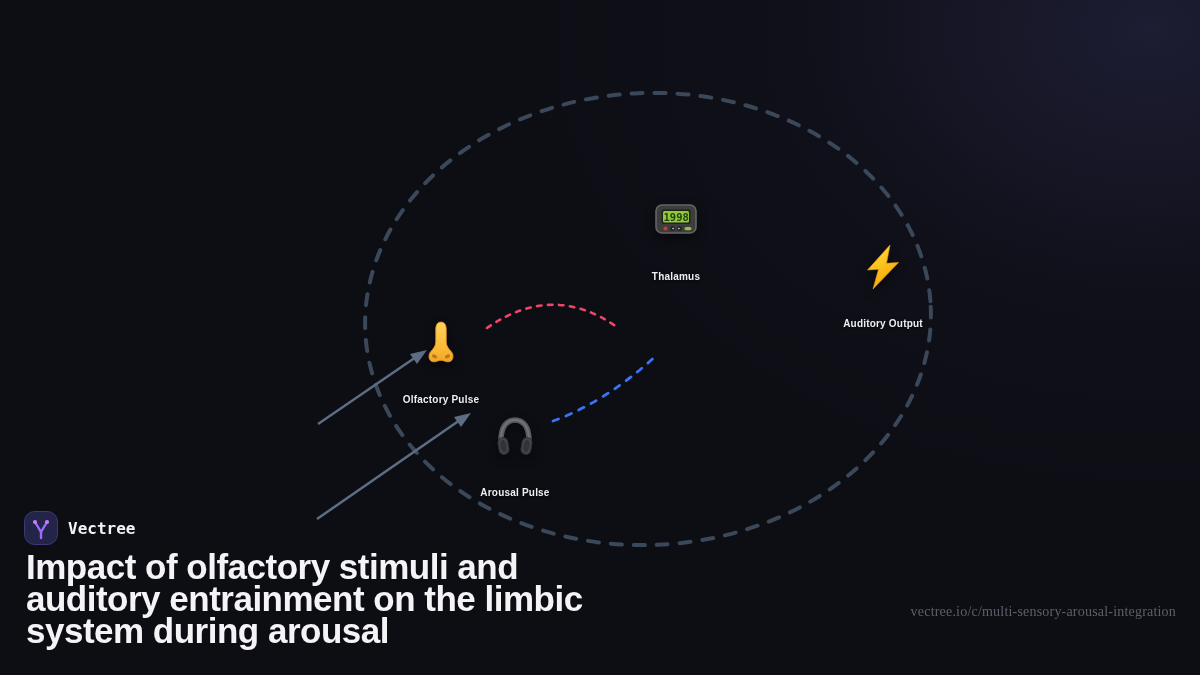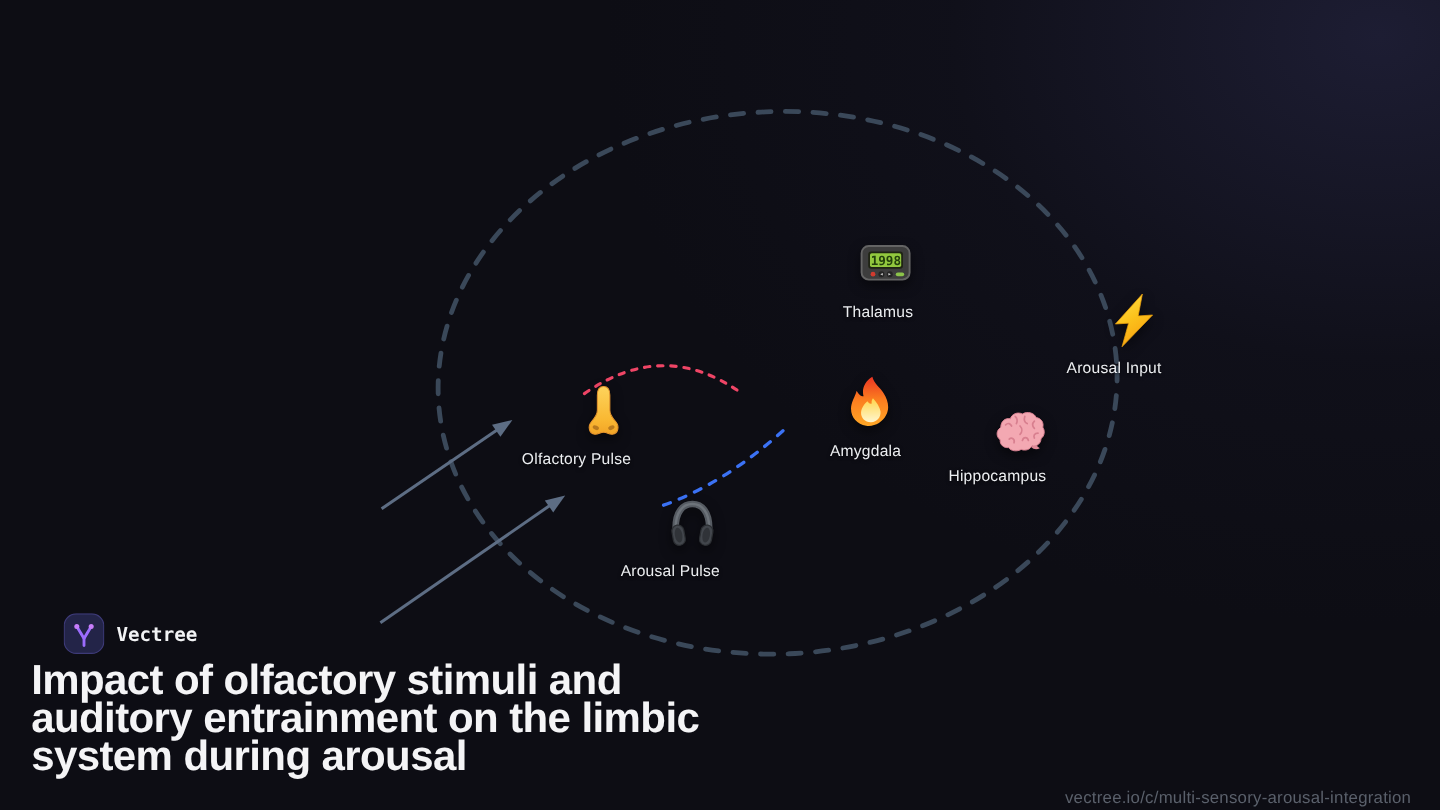--- a/index.html
+++ b/index.html
@@ -4,38 +4,38 @@
 <style>
   html,body{margin:0;padding:0;background:#000;}
   .canvas{
     position:relative;width:1200px;height:675px;overflow:hidden;
     background:
       radial-gradient(950px 720px at 1150px 30px, #1d1d33 0%, rgba(18,18,30,0.55) 38%, rgba(13,13,19,0) 68%),
       #0d0d14;
     font-family:"Liberation Sans", sans-serif;
   }
   .overlay{position:absolute;left:0;top:0;}
-  .node{position:absolute;width:170px;margin-left:-85px;text-align:right;}
+  .node{position:absolute;width:170px;margin-left:-85px;text-align:center;}
   .node .emoji{display:inline-block;filter:drop-shadow(0 4px 5px rgba(0,0,0,0.5));}
   .node .label{
-    margin-top:4px;font-size:13px;font-weight:normal;color:#eceef1;letter-spacing:0.2px;
+    margin-top:24px;font-size:10px;font-weight:bold;color:#eceef1;letter-spacing:0.2px;
     text-shadow:0 1px 3px rgba(0,0,0,0.7);
   }
-  .brand{position:absolute;left:24px;top:511px;display:flex;align-items:center;gap:10px;margin-left:29px;}
+  .brand{position:absolute;left:24px;top:511px;display:flex;align-items:center;gap:10px;}
   .brand-name{
     font-family:"DejaVu Sans Mono", monospace;font-weight:bold;font-size:16px;color:#f2f3f5;
   }
   .title{
     position:absolute;left:26px;top:551px;width:800px;
     font-family:Liberation Sans, sans-serif;font-weight:bold;
     font-size:35px;line-height:32px;color:#f4f4f6;white-space:pre-line;letter-spacing:-0.5px;
   }
   .url{
-    position:absolute;right:24px;top:656px;
-    font-family:Liberation Sans, sans-serif;font-size:14px;color:#5a606b;letter-spacing:0.2px;
+    position:absolute;right:24px;top:604px;
+    font-family:Liberation Serif, serif;font-size:14px;color:#5a606b;letter-spacing:0.2px;
   }
 </style>
 </head>
 <body>
 
 <div class="canvas">
 
   <svg class="overlay" width="1200" height="675" viewBox="0 0 1200 675">
     <ellipse cx="648" cy="319" rx="283" ry="226" transform="rotate(-2.5 648 319)" fill="none" stroke="#3a4859" stroke-width="4" stroke-dasharray="11 12" stroke-linecap="round"></ellipse>
     <path d="M487 328 Q553 282 617 327" fill="none" stroke="#ef4566" stroke-width="2.6" stroke-dasharray="4.5 6.5" stroke-linecap="round"></path>
@@ -74,81 +74,42 @@
         <defs>
           <linearGradient id="boltg" x1="0" y1="0" x2="0.45" y2="1">
             <stop offset="0" stop-color="#ffe14d"></stop>
               <stop offset="0.55" stop-color="#fcc21b"></stop>
               <stop offset="1" stop-color="#f7a312"></stop>
           </linearGradient>
         </defs>
         <polygon points="30,1 7.5,26 18.5,25.3 13,45 38.5,18.5 26.5,19.3" fill="url(#boltg)" stroke="#eda00c" stroke-width="0.6"></polygon>
       </svg>
     </span>
-    <div class="label">Arousal Input</div>
+    <div class="label">Auditory Output</div>
   </div>
 
   <div class="node" style="left:441px;top:320px;">
     <span class="emoji">
       <svg width="46" height="46" viewBox="0 0 40 44">
         <defs>
           <linearGradient id="noseg" x1="0" y1="0" x2="0" y2="1">
             <stop offset="0" stop-color="#fdd35c"></stop>
               <stop offset="0.7" stop-color="#f9b832"></stop>
               <stop offset="1" stop-color="#f2a427"></stop>
           </linearGradient>
         </defs>
         <path d="M20 2 C16.5 2 15 5 15 9 L15 21 C15 25 12.5 27.5 10 30.5 C7.5 33.5 8 39.6 13 40 C16 40.3 17 38.5 20 38.5 C23 38.5 24 40.3 27 40 C32 39.6 32.5 33.5 30 30.5 C27.5 27.5 25 25 25 21 L25 9 C25 5 23.5 2 20 2 Z" fill="url(#noseg)" stroke="#e8962e" stroke-width="0.8"></path>
         <ellipse cx="13.8" cy="34.8" rx="2.6" ry="1.7" transform="rotate(24 13.8 34.8)" fill="#b97a1e"></ellipse>
         <ellipse cx="26.2" cy="34.8" rx="2.6" ry="1.7" transform="rotate(-24 26.2 34.8)" fill="#b97a1e"></ellipse>
       </svg>
     </span>
     <div class="label">Olfactory Pulse</div>
   </div>
 
-  <div class="node" style="left:666px;top:313px;">
-    <span class="emoji">
-      <svg width="46" height="46" viewBox="0 0 44 44">
-        <defs>
-          <linearGradient id="fireg" x1="0" y1="0" x2="0" y2="1">
-            <stop offset="0" stop-color="#ea3423"></stop>
-              <stop offset="0.45" stop-color="#fb7c1f"></stop>
-              <stop offset="1" stop-color="#ffa726"></stop>
-          </linearGradient>
-          <linearGradient id="firein" x1="0" y1="0" x2="0" y2="1">
-            <stop offset="0" stop-color="#ffd54a"></stop>
-              <stop offset="1" stop-color="#fff6cf"></stop>
-          </linearGradient>
-        </defs>
-        <path d="M21 1 C22.5 6.5 27 9.5 30 14 C33.5 19.5 35 26 32 31.5 C29 37.5 22.5 41 16 40 C9 39 4 33.5 4 26.5 C4 21 7 17.5 8.5 12 C10 14.5 11.5 16.5 14 16.5 C12.5 11 14.5 5 21 1 Z" fill="url(#fireg)"></path>
-        <path d="M21.5 18 C24.5 21.5 27 25 27.5 28.5 C28 33.5 24.5 37 20 37.2 C15.5 37.4 11.8 34 12 29.5 C12.2 25.5 15 22.5 17 20.5 C18.5 22.5 20 23 20.5 22 C20.2 20.6 20.5 19.3 21.5 18 Z" fill="url(#firein)"></path>
-      </svg>
-    </span>
-    <div class="label">Amygdala</div>
-  </div>
 
-  <div class="node" style="left:787px;top:338px;">
-    <span class="emoji">
-      <svg width="46" height="42" viewBox="0 0 46 42">
-        <path d="M36 32 L40.5 35.5 C38 37 35 36.5 33.5 34.5 Z" fill="#e08b99"></path>
-        <path d="M8 18 C8 13 12 10 16 11 C17 7 22 5 26 7 C30 4.5 36 6 37.5 10 C41.5 10.5 44 14 43 18 C45 21 44.5 25.5 41.5 27.5 C41.5 31.5 38 34.5 34 33.5 C32.5 36.5 28.5 38 25 36.5 C21.5 38.5 16.5 38 14.5 35 C10.5 35.5 7 32.5 7.5 28.5 C4.5 26.5 4 22 6.5 19.5 C7 19 7.5 18.5 8 18 Z" fill="#f3a8b2" stroke="#dc8494" stroke-width="0.8"></path>
-        <g fill="none" stroke="#d87f8f" stroke-width="1.4" stroke-linecap="round">
-          <path d="M12 16 C14 14 16 15 17 17"></path>
-          <path d="M20 9 C22 11 22 13 21 15"></path>
-          <path d="M28 9 C27 12 28 14 30 15"></path>
-          <path d="M36 13 C34 15 34 17 36 19"></path>
-          <path d="M39 23 C36 23 35 25 36 27"></path>
-          <path d="M31 29 C30 26 27 26 26 29"></path>
-          <path d="M19 31 C20 28 17 26 15 28"></path>
-          <path d="M24 17 C26 19 26 22 24 24"></path>
-        </g>
-      </svg>
-    </span>
-    <div class="label">Hippocampus</div>
-  </div>
 
   <div class="node" style="left:515px;top:413px;">
     <span class="emoji">
       <svg width="46" height="46" viewBox="0 0 46 46">
         <path d="M9 27 C9 13.5 15 7 23 7 C31 7 37 13.5 37 27" fill="none" stroke="#565b62" stroke-width="5.5" stroke-linecap="round"></path>
         <path d="M9 27 C9 13.5 15 7 23 7 C31 7 37 13.5 37 27" fill="none" stroke="#6d737a" stroke-width="2" stroke-linecap="round"></path>
         <g transform="rotate(-10 11.5 33)">
           <rect x="6.5" y="24.5" width="10" height="17" rx="5" fill="#42464c" stroke="#2b2e32" stroke-width="1"></rect>
           <ellipse cx="11.5" cy="33" rx="3.1" ry="6.2" fill="#303338"></ellipse>
         </g>

